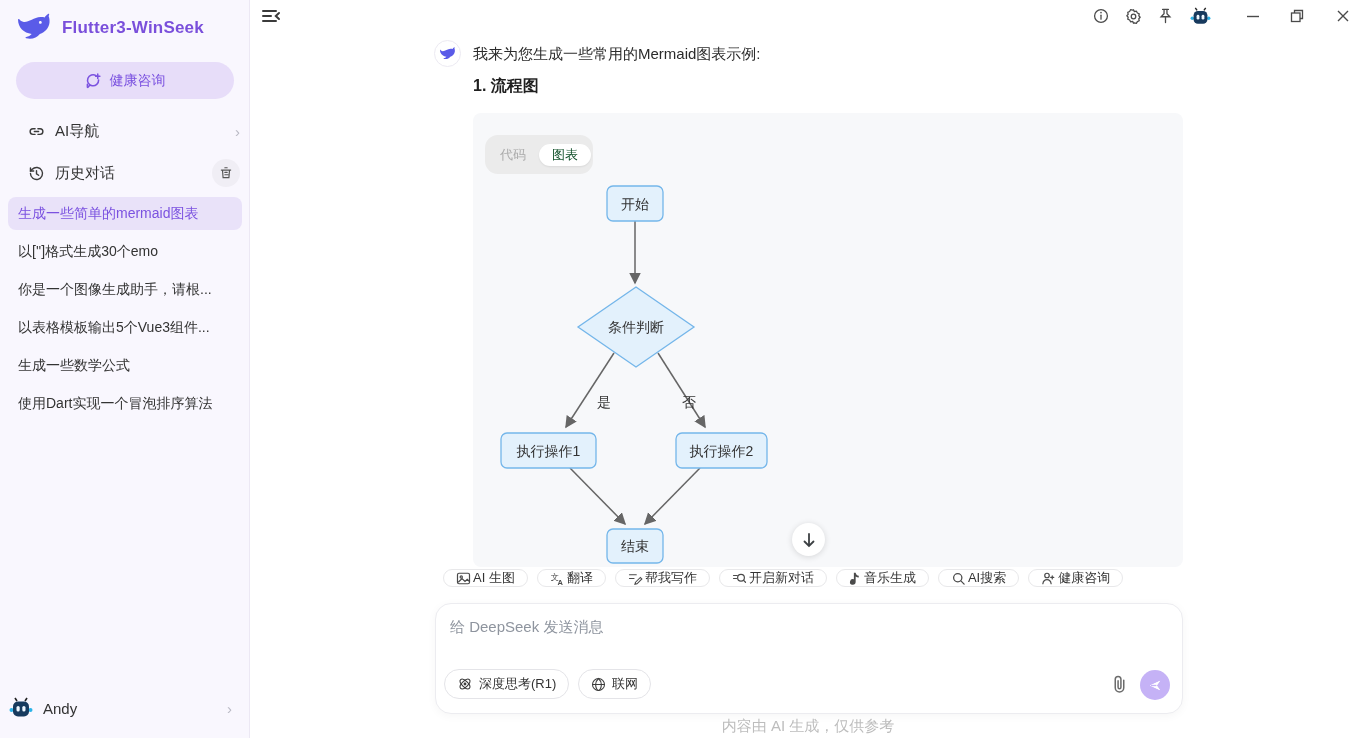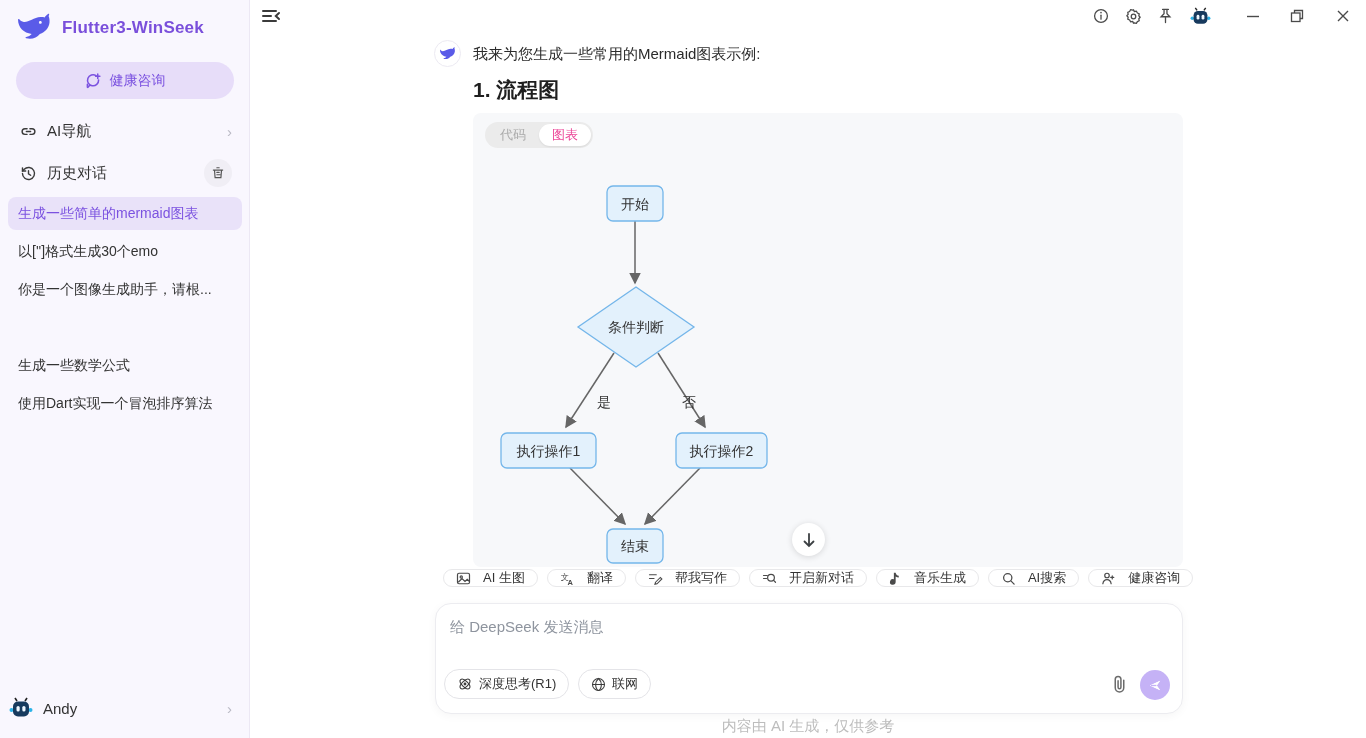--- a/index.html
+++ b/index.html
@@ -8,21 +8,21 @@
   .abs { position:absolute; }
 
   
   #sidebar { position:absolute; left:0; top:0; width:250px; height:738px;
     background:#f9f7fe; border-right:1px solid #ece8f4; }
   #logo-row { position:absolute; left:16px; top:11px; display:flex; align-items:center; gap:8px; }
   #app-title { font-size:17px; font-weight:bold; color:#7a4fdb; letter-spacing:.2px; }
   #new-chat { position:absolute; left:16px; top:62px; width:218px; height:37px;
     background:#e7ddf9; border-radius:19px; display:flex; align-items:center; justify-content:center;
     gap:8px; color:#7b52e0; font-size:14px; cursor:pointer; }
-  .nav-row { position:absolute; left:0; width:250px; height:30px; display:flex; align-items:center;
+  .nav-row { position:absolute; left:8px; width:250px; height:30px; display:flex; align-items:center;
     padding:0 18px 0 20px; font-size:15px; color:#333; }
   .nav-row .nav-icon { margin-right:10px; display:flex; }
   .nav-row .spacer { flex:1; }
   .chev { color:#b9b9c4; font-size:15px; }
   #clear-history-btn { width:28px; height:28px; border-radius:50%; background:#f0eef5;
     display:flex; align-items:center; justify-content:center; cursor:pointer; }
   .hist-item { position:absolute; left:8px; width:234px; height:33px; display:flex; align-items:center;
     padding:0 10px; font-size:14px; color:#333; border-radius:8px; white-space:nowrap; overflow:hidden;
     cursor:pointer; }
   .hist-item.selected { background:#e9e2f9; color:#7b52e0; }
@@ -32,37 +32,37 @@
 
   
   .tb-icon { position:absolute; top:5px; width:22px; height:22px; display:flex; align-items:center;
     justify-content:center; color:#4a4a4a; cursor:pointer; }
 
   
   #collapse-btn { position:absolute; left:261px; top:6px; width:20px; height:20px; cursor:pointer; }
   #msg-avatar { position:absolute; left:434px; top:40px; width:27px; height:27px; border-radius:50%;
     background:#fff; border:1px solid #eceaf2; display:flex; align-items:center; justify-content:center; }
   #msg-text { position:absolute; left:473px; top:45px; font-size:15px; color:#2b2b2b; }
-  #msg-heading { position:absolute; left:473px; top:76px; font-size:21px; font-weight:bold; color:#1f1f1f; }
+  #msg-heading { position:absolute; left:473px; top:76px; font-size:16px; font-weight:bold; color:#1f1f1f; }
 
   #diagram-panel { position:absolute; left:473px; top:113px; width:710px; height:454px;
     background:#f7f8fa; border-radius:8px; }
-  #tab-group { position:absolute; left:12px; top:9px; height:26px; background:#ebebeb;
+  #tab-group { position:absolute; left:12px; top:22px; height:39px; background:#ebebeb;
     border-radius:13px; display:flex; align-items:center; padding:2px; }
   .tab { height:22px; padding:0 13px; display:flex; align-items:center; font-size:13px;
     color:#ababab; border-radius:11px; cursor:pointer; }
-  .tab.active { background:#fff; color:#ec4899; box-shadow:0 1px 2px rgba(0,0,0,.08); }
+  .tab.active { background:#fff; color:#14532d; box-shadow:0 1px 2px rgba(0,0,0,.08); }
   #flow-svg { position:absolute; left:0; top:0; }
   #scroll-down { position:absolute; left:792px; top:523px; width:33px; height:33px; border-radius:50%;
     background:#fff; box-shadow:0 1px 6px rgba(0,0,0,.14); display:flex; align-items:center;
     justify-content:center; cursor:pointer; }
 
   
   #chips-row { position:absolute; left:443px; top:569px; display:flex; gap:9px; }
-  .chip { display:inline-flex; align-items:center; gap:12px; height:18px; padding:0 12px;
+  .chip { display:inline-flex; align-items:center; gap:2px; height:18px; padding:0 12px;
     background:#fff; border:1px solid #e8e8ea; border-radius:14px; font-size:13px; color:#333;
     cursor:pointer; white-space:nowrap; }
   .chip svg { flex:none; }
 
   
   #composer { position:absolute; left:435px; top:603px; width:748px; height:111px; background:#fff;
     border:1px solid #ececf0; border-radius:16px; box-shadow:0 2px 10px rgba(0,0,0,.04); }
   #composer textarea { position:absolute; left:14px; top:14px; width:710px; height:40px; border:none;
     outline:none; resize:none; font-family:inherit; font-size:15px; color:#333; background:transparent; }
   #composer textarea::placeholder { color:#8e949e; }
@@ -126,20 +126,21 @@
       <svg width="14" height="14" viewBox="0 0 24 24" fill="none" stroke="#555" stroke-width="2" stroke-linecap="round">
         <path d="M4 7h16M10 3h4M6 7l1 13h10l1-13"></path>
           <path d="M10 11h4M10 15h6"></path>
       </svg>
     </span>
   </div>
 
   <div class="hist-item selected" style="top:197px;">生成一些简单的mermaid图表</div>
   <div class="hist-item" style="top:235px;">以['']格式生成30个emo</div>
   <div class="hist-item" style="top:273px;">你是一个图像生成助手，请根...</div>
+  <div class="hist-item" style="top:311px;">以表格模板输出5个Vue3组件...</div>
   <div class="hist-item" style="top:349px;">生成一些数学公式</div>
   <div class="hist-item" style="top:387px;">使用Dart实现一个冒泡排序算法</div>
 
   <div id="user-row">
     <svg width="24" height="22" viewBox="0 0 24 22" style="margin-right:10px;">
       <line x1="8" y1="4" x2="6" y2="1" stroke="#222" stroke-width="1.6"></line>
       <line x1="16" y1="4" x2="18" y2="1" stroke="#222" stroke-width="1.6"></line>
       <circle cx="2.5" cy="13" r="2" fill="#2bb3e8"></circle>
         <circle cx="21.5" cy="13" r="2" fill="#2bb3e8"></circle>
       <rect x="4" y="4.5" width="16" height="15" rx="5" fill="#173a5e"></rect>

